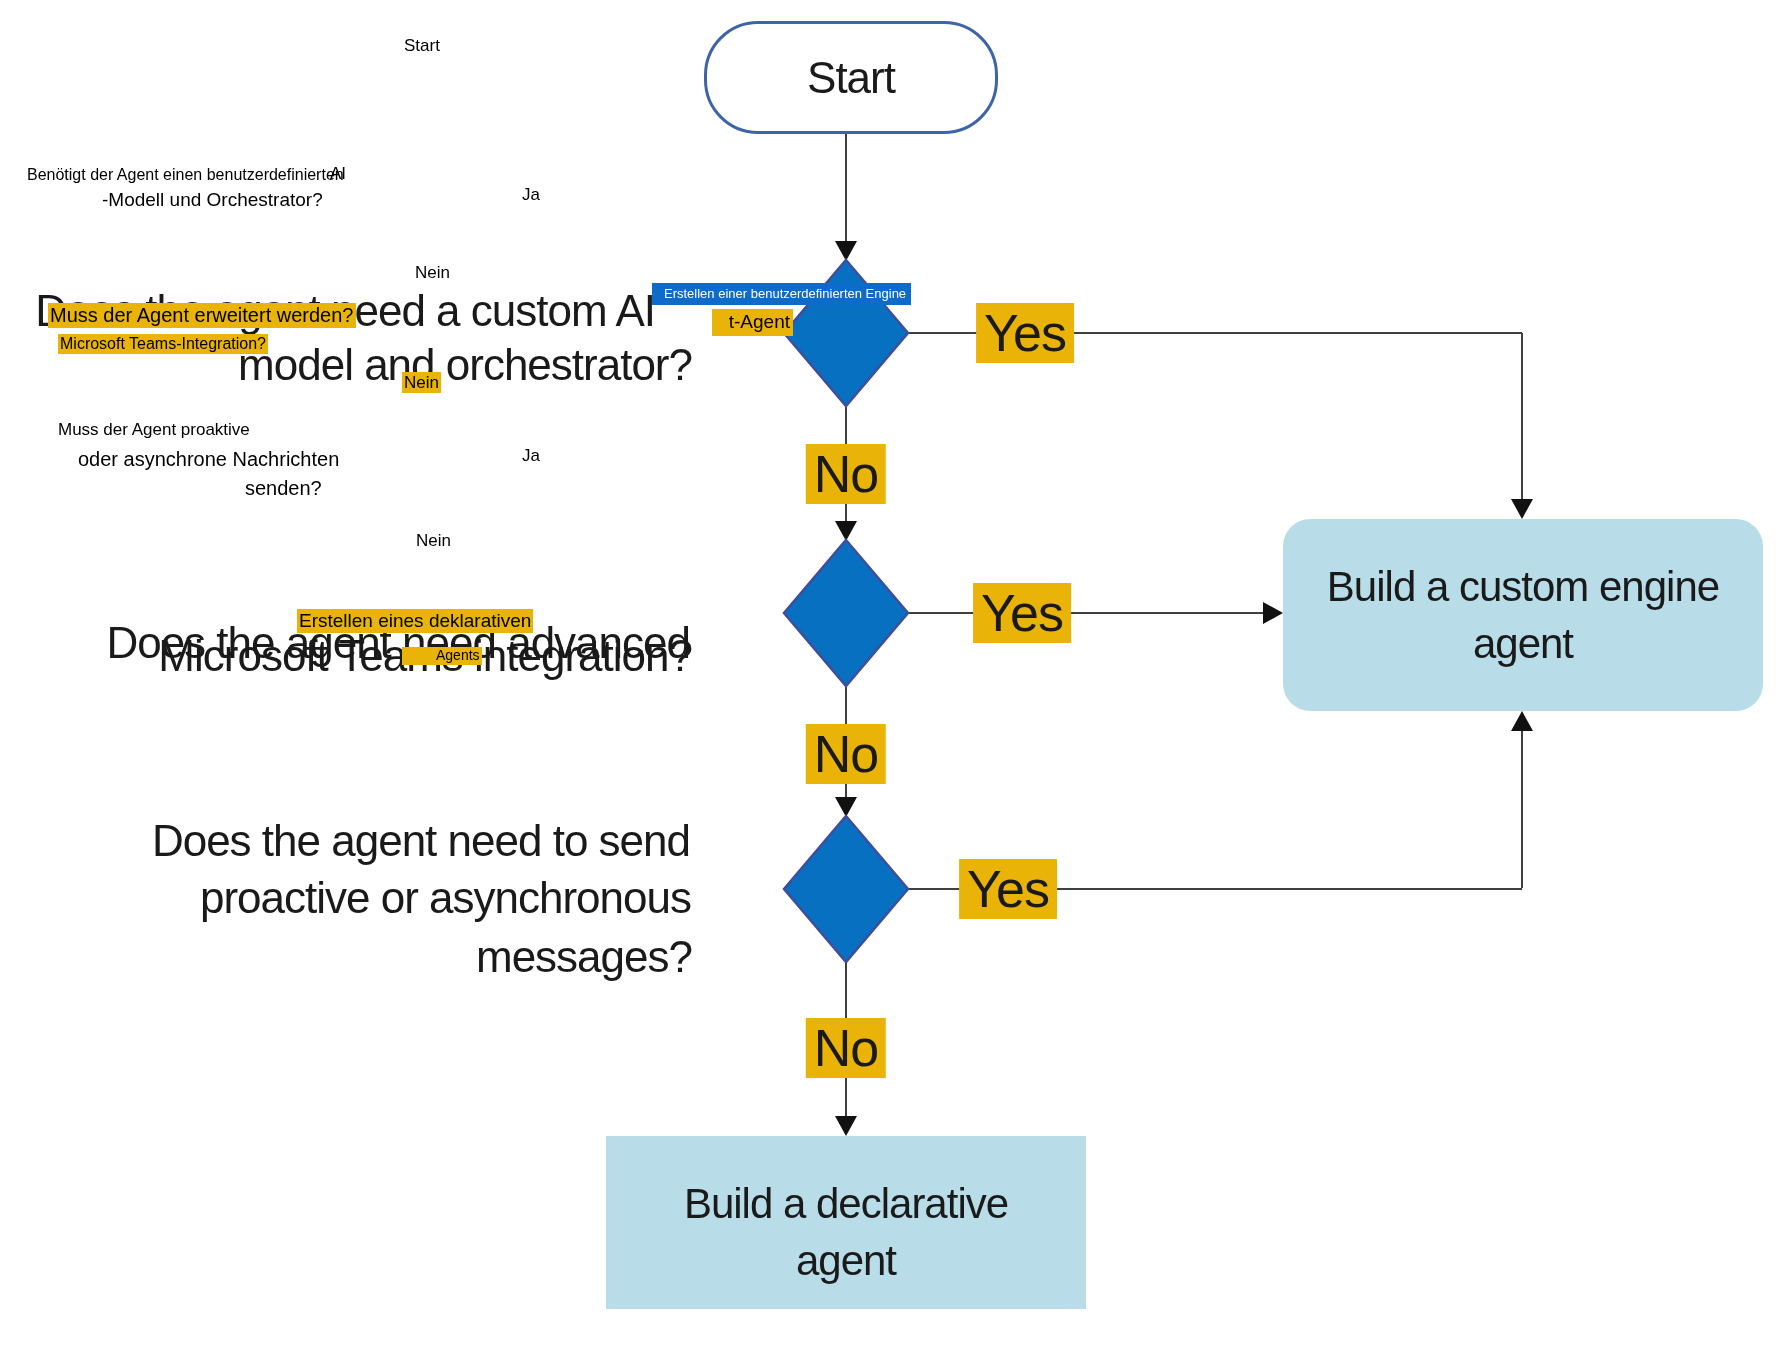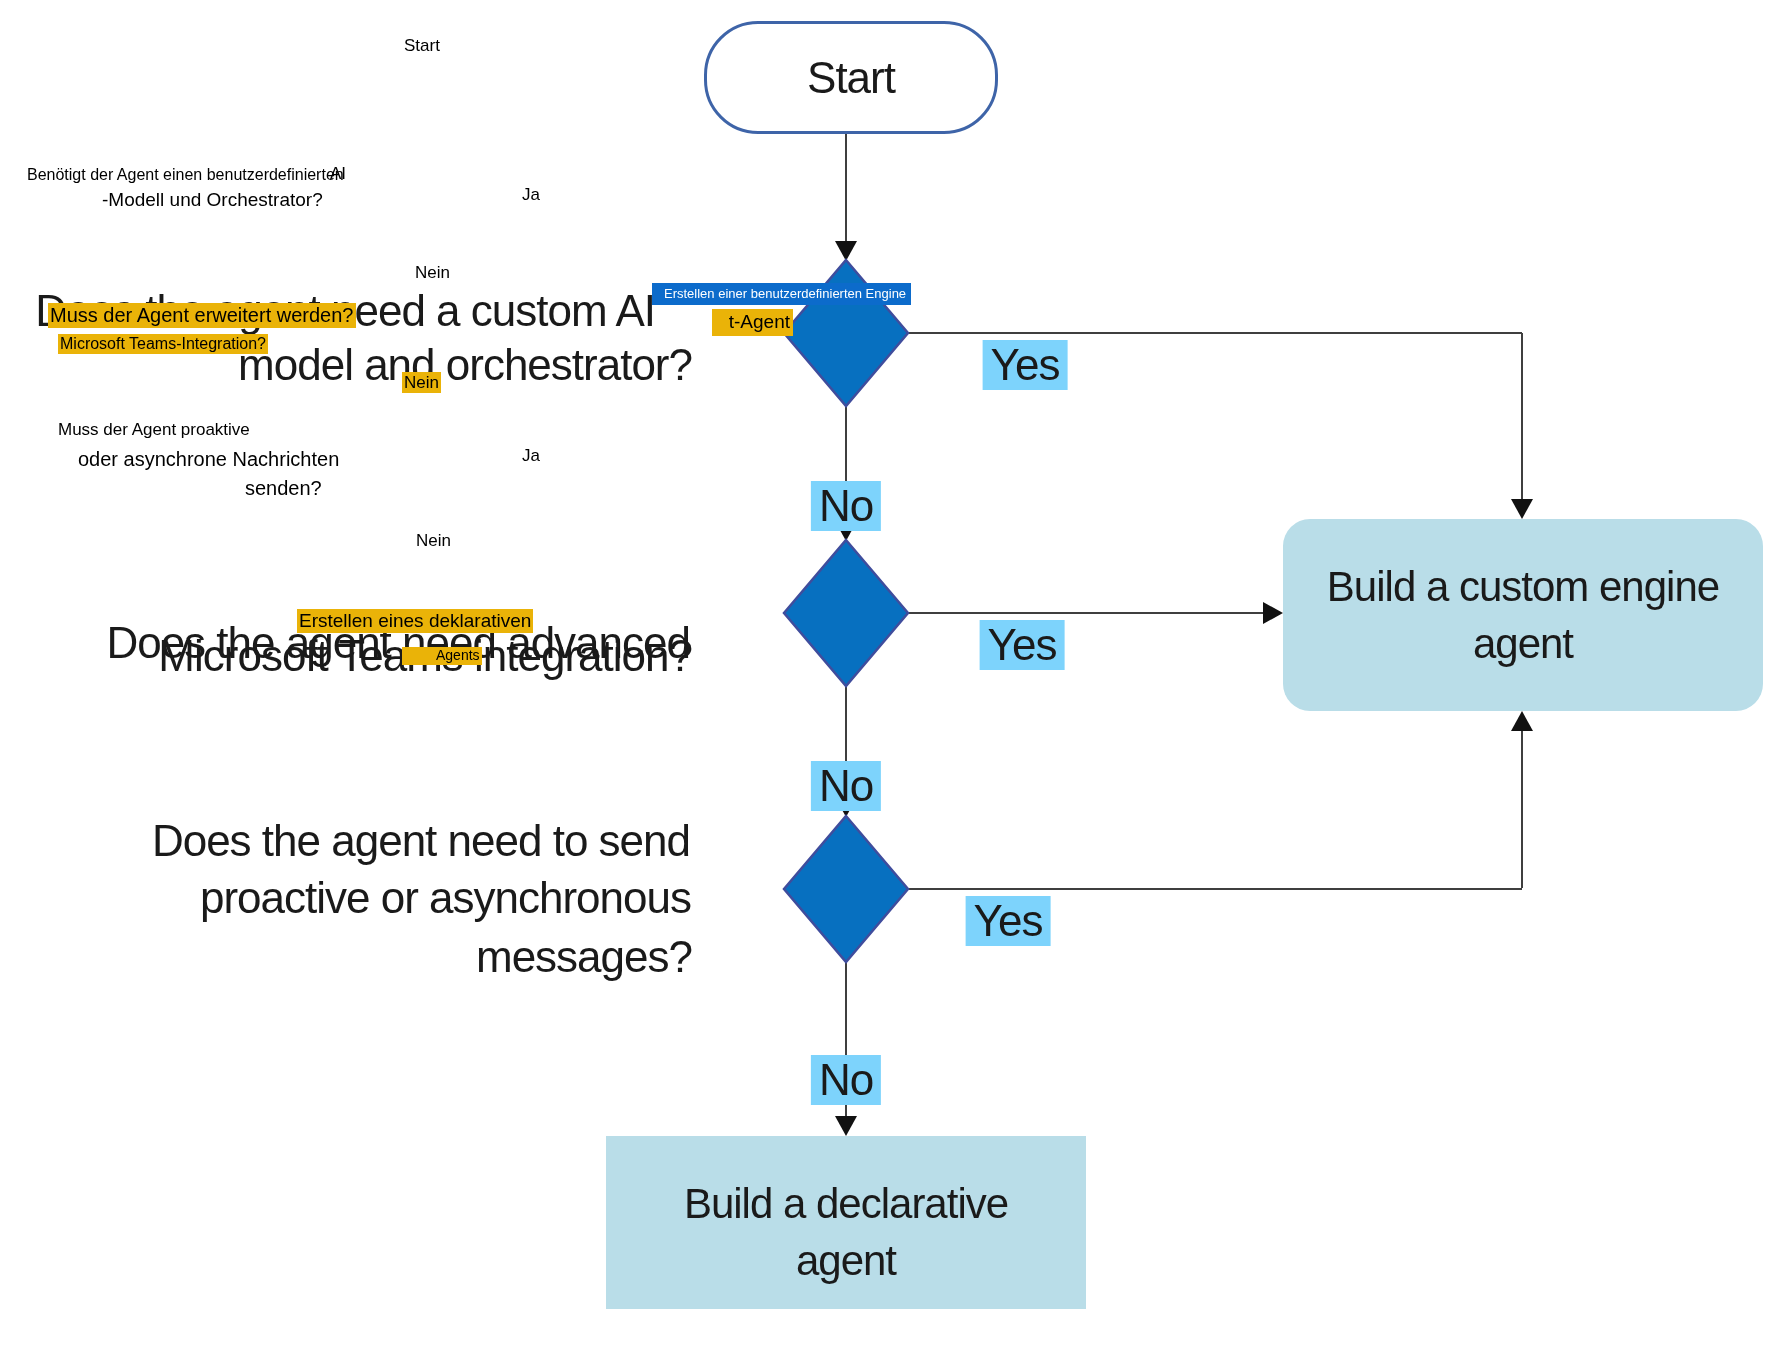--- a/index.html
+++ b/index.html
@@ -42,22 +42,22 @@
   .outcome.custom{left:1283px;top:519px;border-radius:27px;}
   .outcome.declarative{left:606px;top:1136px;}
   
   .q{
     position:absolute;font-size:44px;line-height:55px;color:var(--text);
     letter-spacing:-1px;white-space:nowrap;
   }
   
   .edge-label{
     position:absolute;transform:translate(-50%,-50%);
-    font-size:44px;color:var(--text);letter-spacing:-1px;
-    background:#7dd3fc;padding:0 8px;white-space:nowrap;margin-top:32px;
+    font-size:52px;color:var(--text);letter-spacing:-1px;
+    background:#eab308;padding:0 8px;white-space:nowrap;
   }
   
   .ov{
     position:absolute;color:#000;background:#eab308;white-space:nowrap;
     line-height:1.25;padding:0 2px;
   }
   .ov.nobg{background:transparent;}
   .ov.bar{
     background:var(--overlay_bar_bg);color:var(--overlay_bar_text);
     font-size:13px;line-height:22px;height:22px;padding:0 5px;

